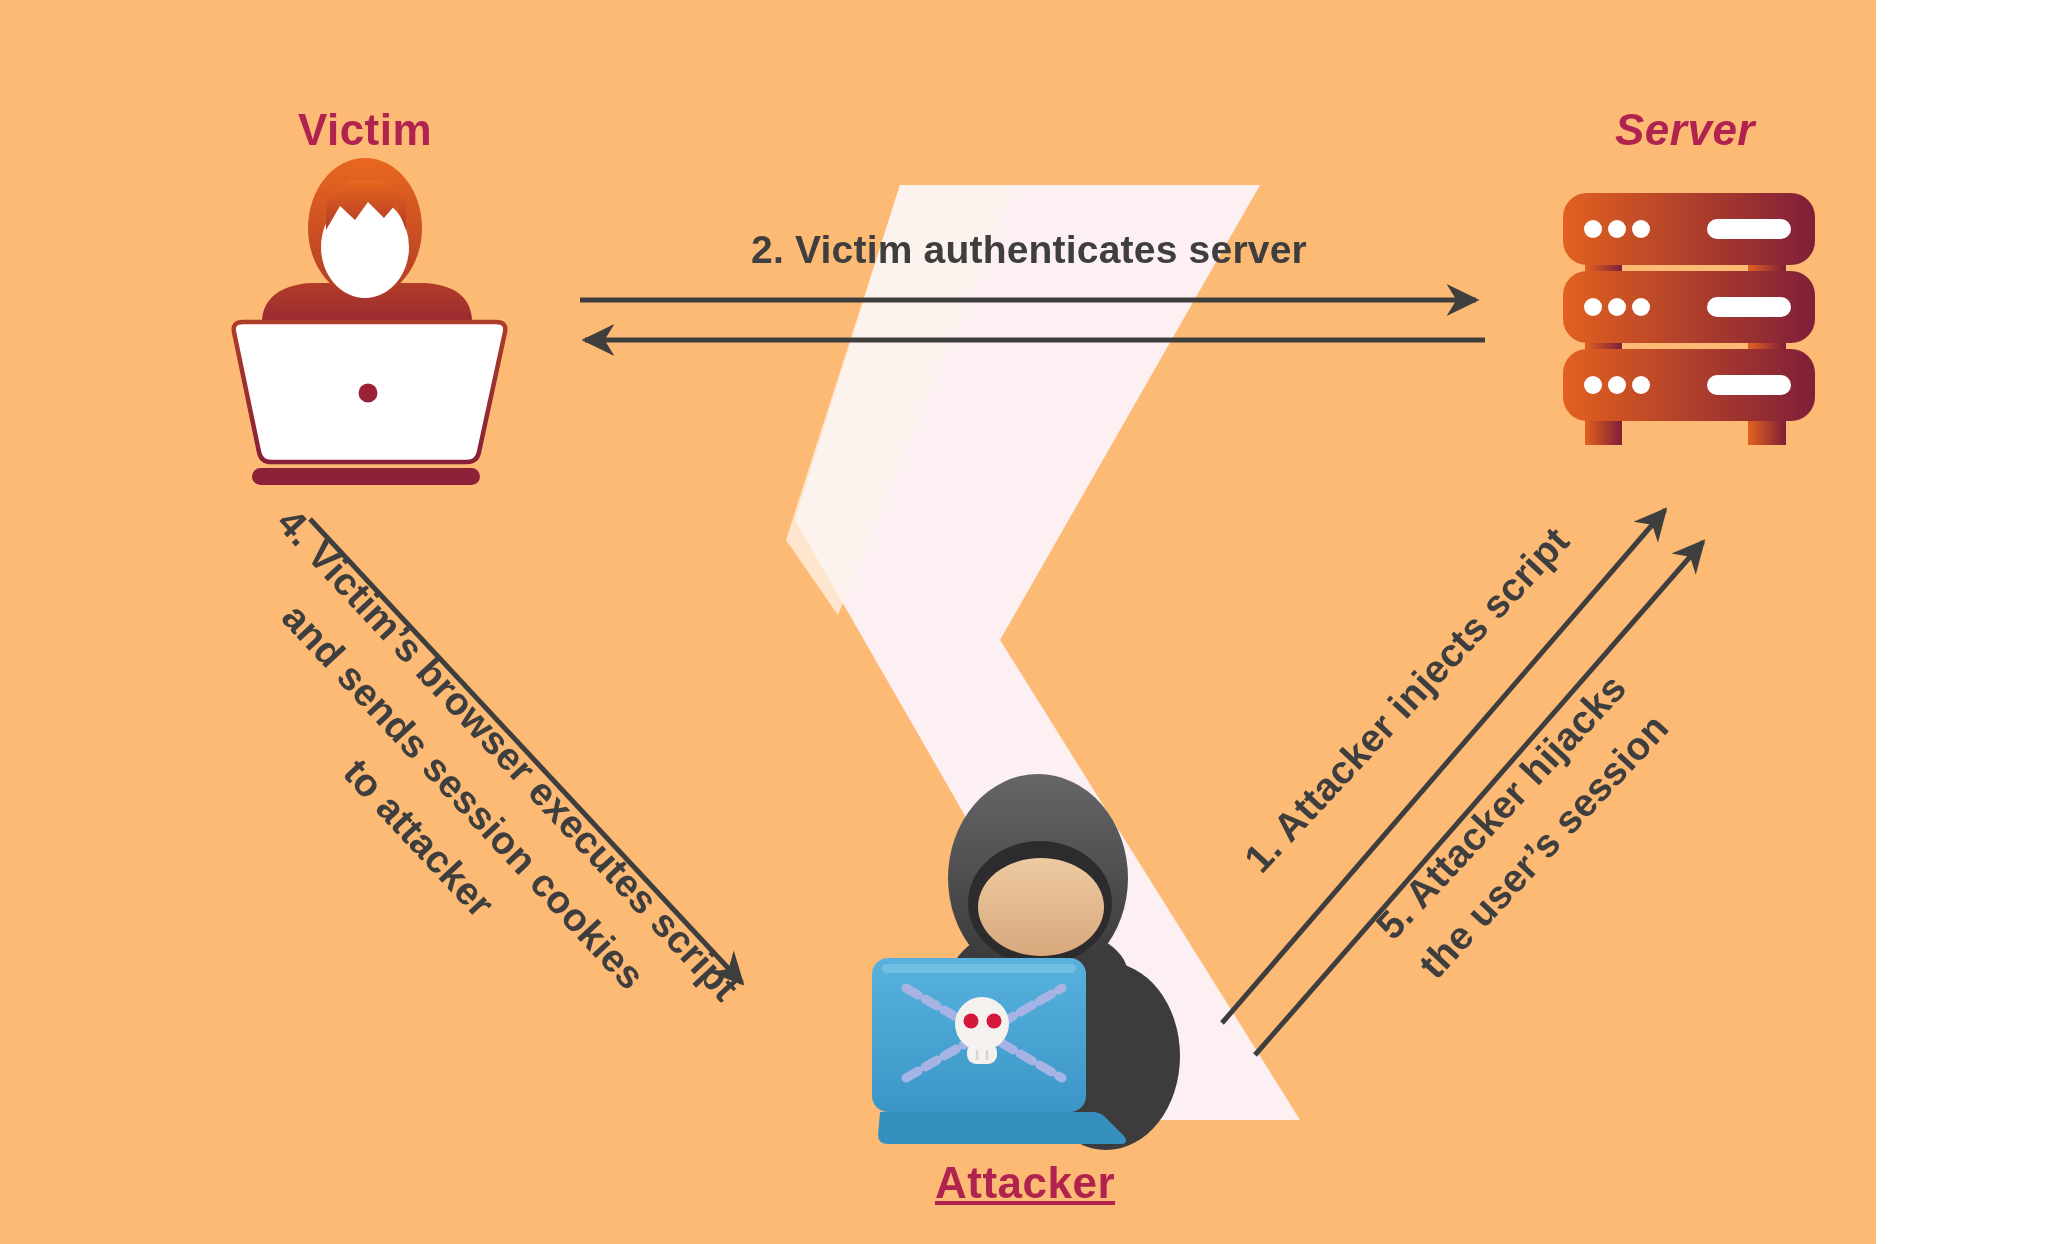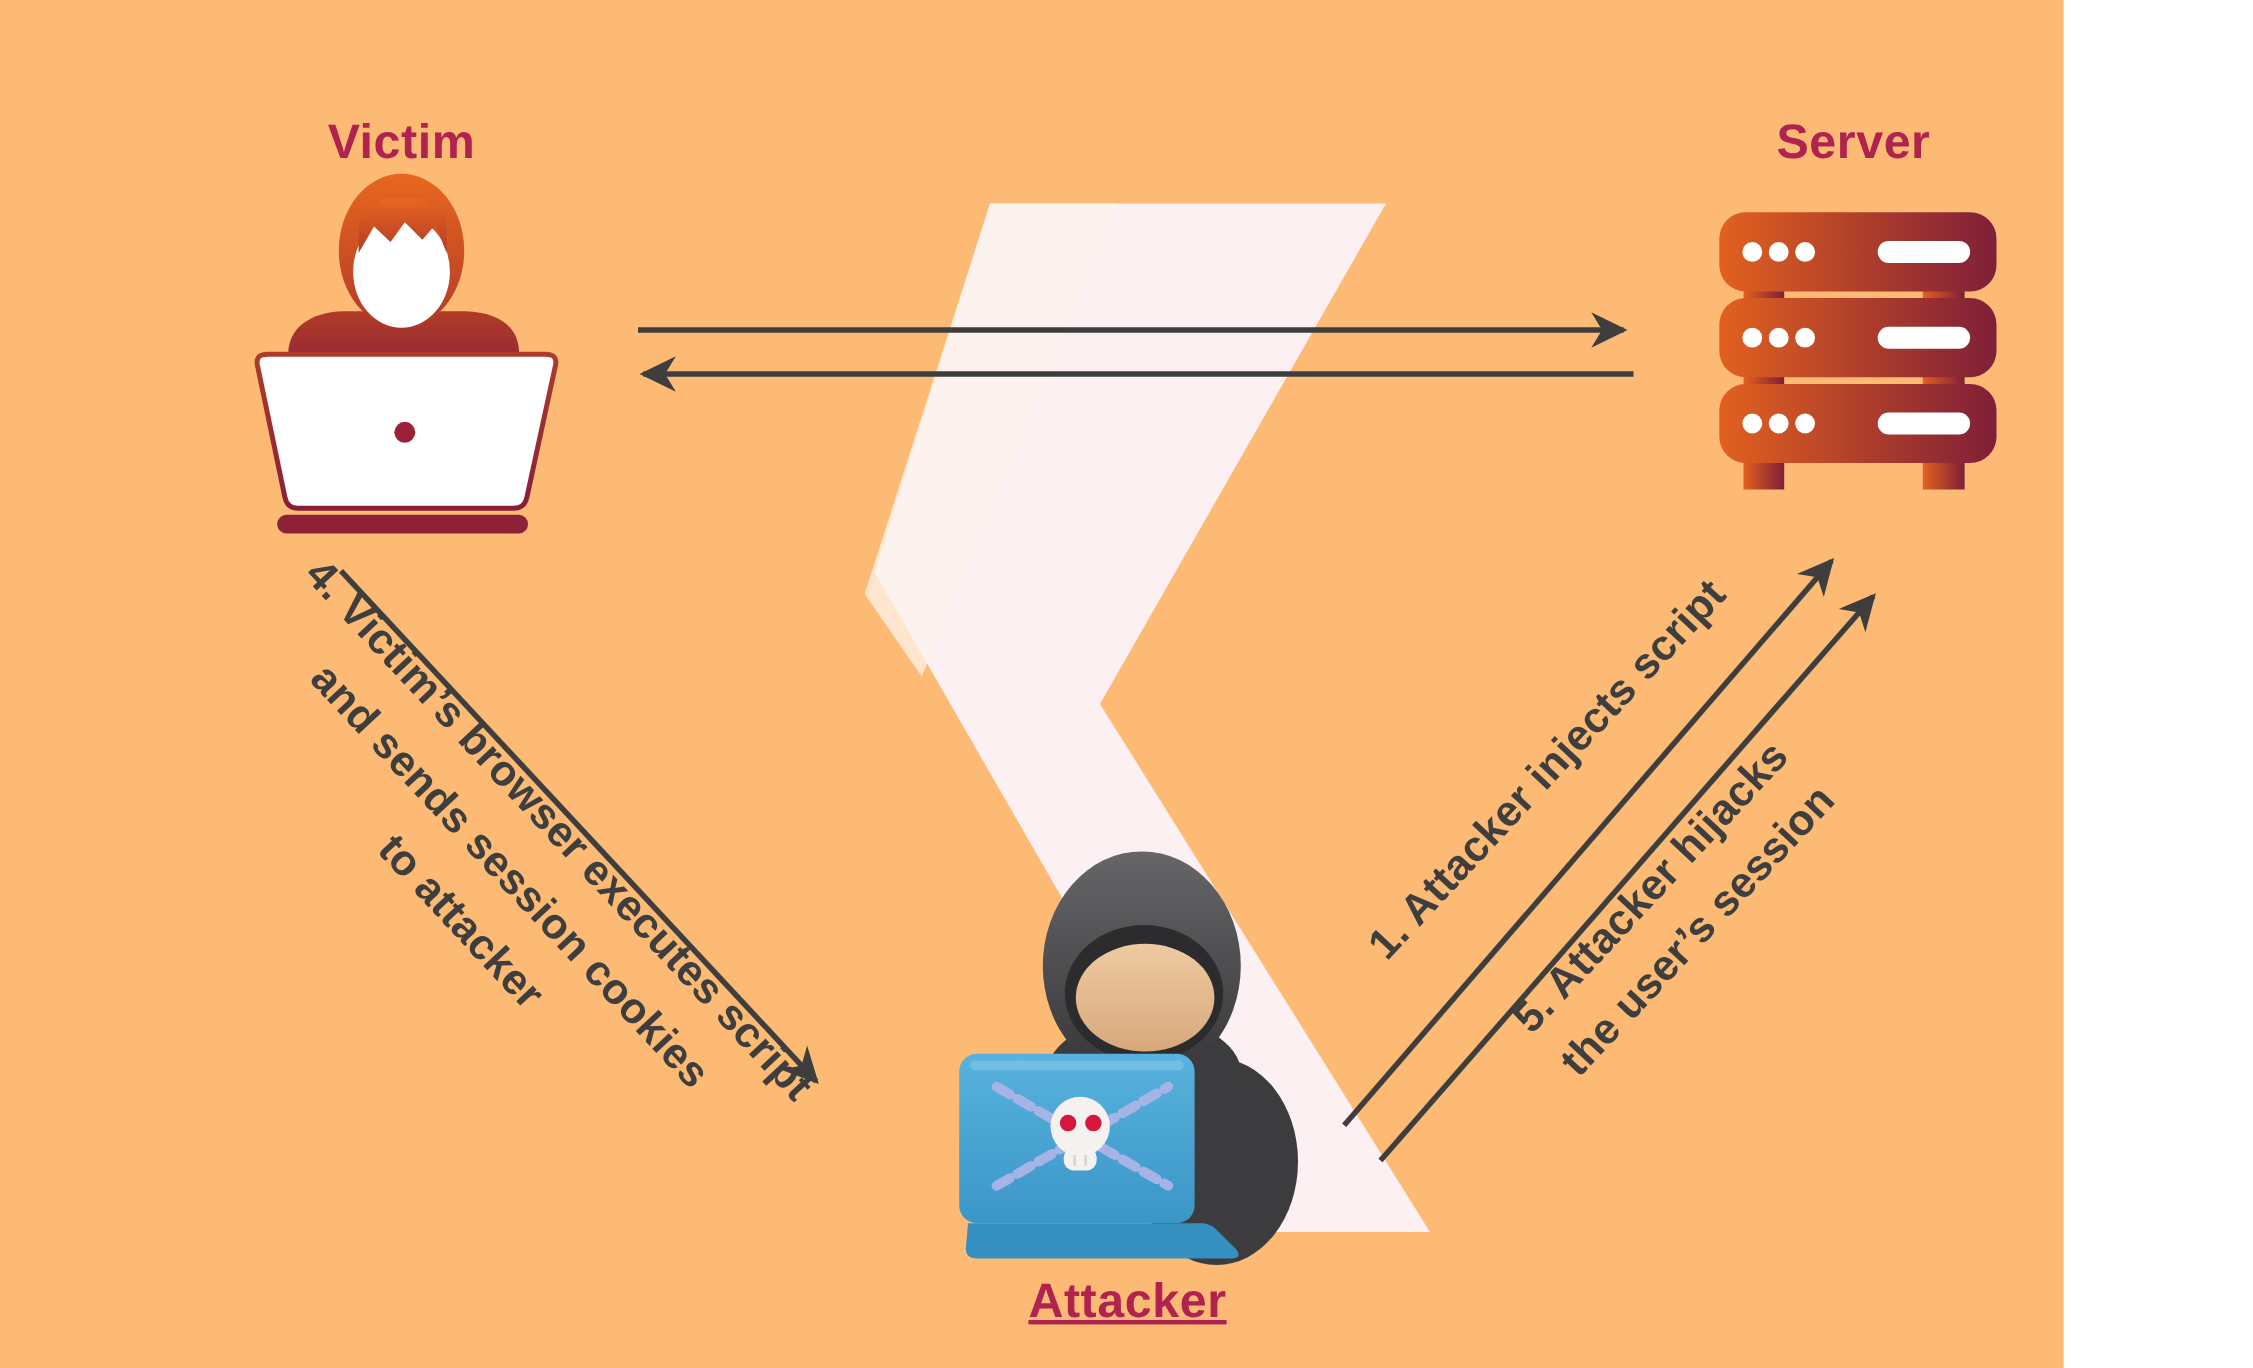--- a/index.html
+++ b/index.html
@@ -25,21 +25,21 @@
   }
   #step1-block{
     left:1077px;top:670px;width:660px;height:60px;line-height:60px;
     transform:rotate(-47deg);
   }
   #step5-block{
     left:1194px;top:768px;width:660px;height:120px;line-height:58px;
     transform:rotate(-47deg);
   }
   #victim-title{left:225px;top:100px;width:280px;}
-  #server-title{left:1545px;top:100px;width:280px;}
+  #server-title{left:1545px;top:100px;width:280px;font-style:italic;}
   #attacker-title{left:865px;top:1153px;width:320px;text-decoration:underline;}
   svg{display:block;}
 </style>
 </head>
 <body>
 
 <div class="canvas">
 
   <svg class="abs" style="left:0;top:0" width="2048" height="1244" viewBox="0 0 2048 1244">
     <defs>
@@ -168,20 +168,21 @@
       </g>
 
       <path d="M880,1112 L1092,1112 Q1100,1112 1105,1117 L1124,1136 Q1130,1144 1119,1144 L888,1144 Q878,1144 878,1135 Z" fill="#3590bf"></path>
     </svg>
   </div>
 
   <div class="abs node-title" id="victim-title">Victim</div>
   <div class="abs node-title" id="server-title">Server</div>
   <div class="abs node-title" id="attacker-title">Attacker</div>
 
+  <div class="abs flow-label" id="step2-label">2. Victim authenticates server</div>
 
 
   <div class="abs flow-label" id="step4-block">
     <div>4. Victim’s browser executes script</div>
     <div>and sends session cookies</div>
     <div>to attacker</div>
   </div>
 
   <div class="abs flow-label" id="step1-block">1. Attacker injects script</div>
 

